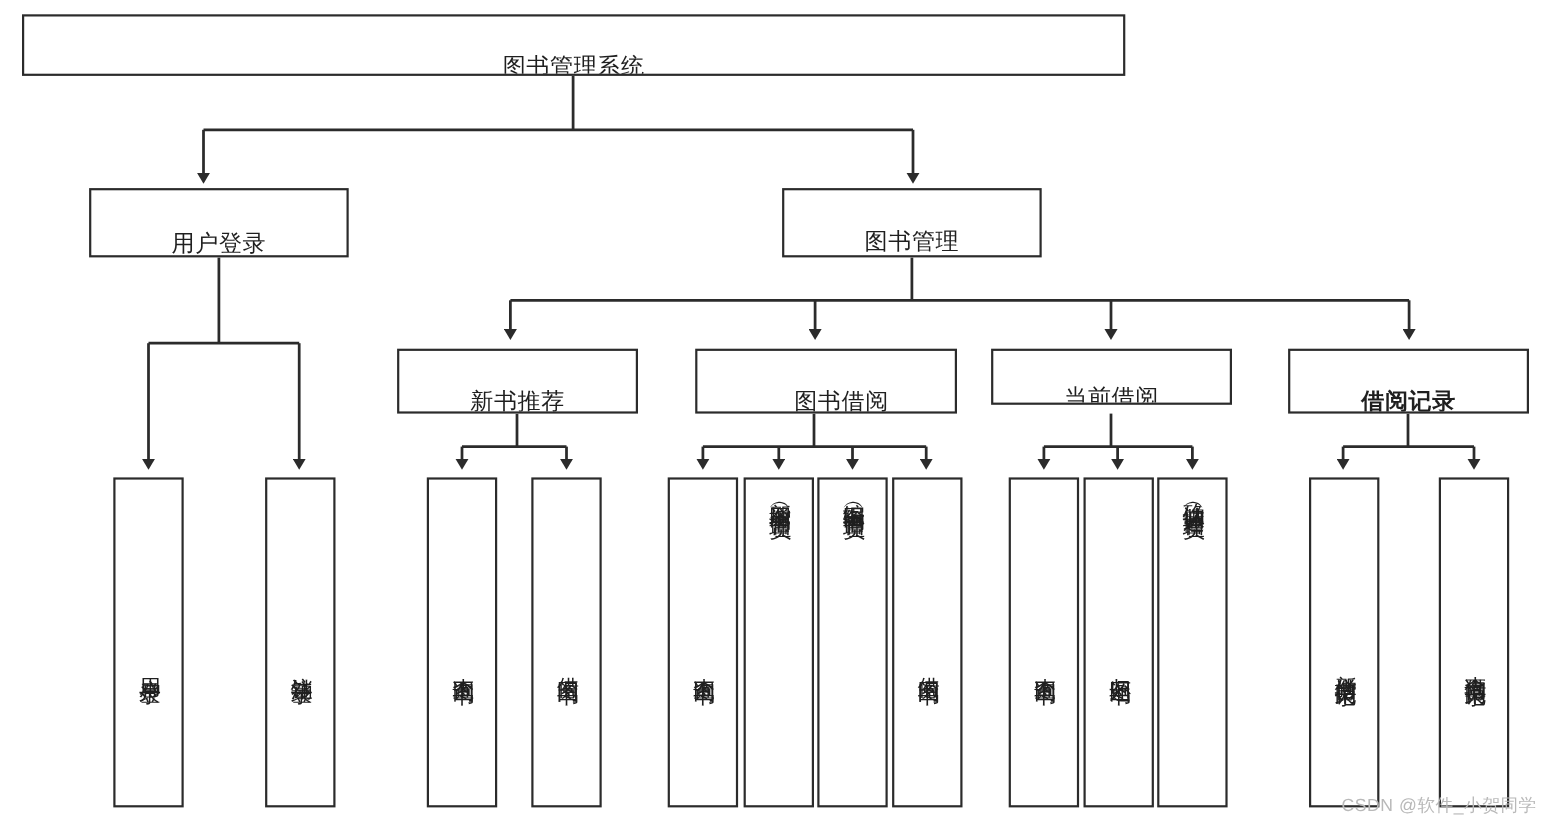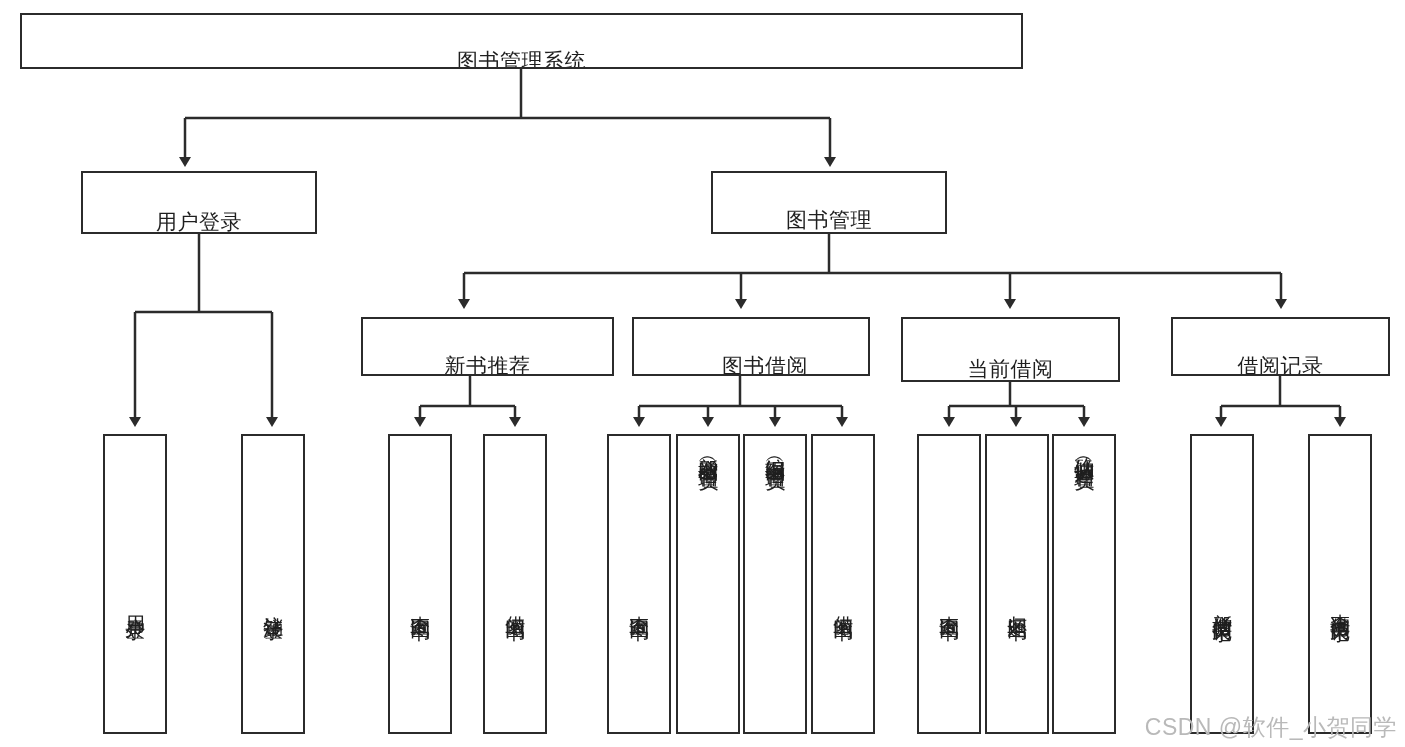--- a/index.html
+++ b/index.html
@@ -59,21 +59,21 @@
     text-align: center;
   }
   .node.vertical.top .label {
     align-self: flex-start;
     margin-top: 6px;
   }
   .watermark {
     position: absolute;
     right: 8px;
     bottom: 4px;
-    font-size: 23px;
+    font-size: 16px;
     color: #b9b9b9;
     letter-spacing: 0.5px;
     white-space: nowrap;
   }
 </style>
 </head>
 <body>
 
 <div id="canvas">
 
@@ -135,30 +135,30 @@
     <span class="label">图书管理系统</span>
   </div>
 
   <div class="node" style="left:81px; top:171px; width:236px; height:63px;">
     <span class="label">用户登录</span>
   </div>
   <div class="node" style="left:711px; top:171px; width:236px; height:63px;align-items:flex-end;">
     <span class="label">图书管理</span>
   </div>
 
-  <div class="node" style="left:361px; top:317px; width:253px; height:59px;">
+  <div class="node" style="left:361px; top:317px; width:219px; height:59px;">
     <span class="label">新书推荐</span>
   </div>
   <div class="node" style="left:632px; top:317px; width:238px; height:59px;padding-left:28px;">
     <span class="label">图书借阅</span>
   </div>
-  <div class="node" style="left:901px; top:317px; width:219px; height:65px;">
+  <div class="node" style="left:901px; top:317px; width:219px; height:51px;">
     <span class="label">当前借阅</span>
   </div>
-  <div class="node" style="left:1171px; top:317px; width:219px; height:59px;">
+  <div class="node" style="left:1171px; top:317px; width:219px; height:59px;font-weight:bold;">
     <span class="label">借阅记录</span>
   </div>
 
   <div class="node vertical" style="left:103px; top:434px; width:64px; height:300px;">
     <span class="label">用户登录</span>
   </div>
   <div class="node vertical" style="left:241px; top:434px; width:64px; height:300px;">
     <span class="label">注销登录</span>
   </div>
 

